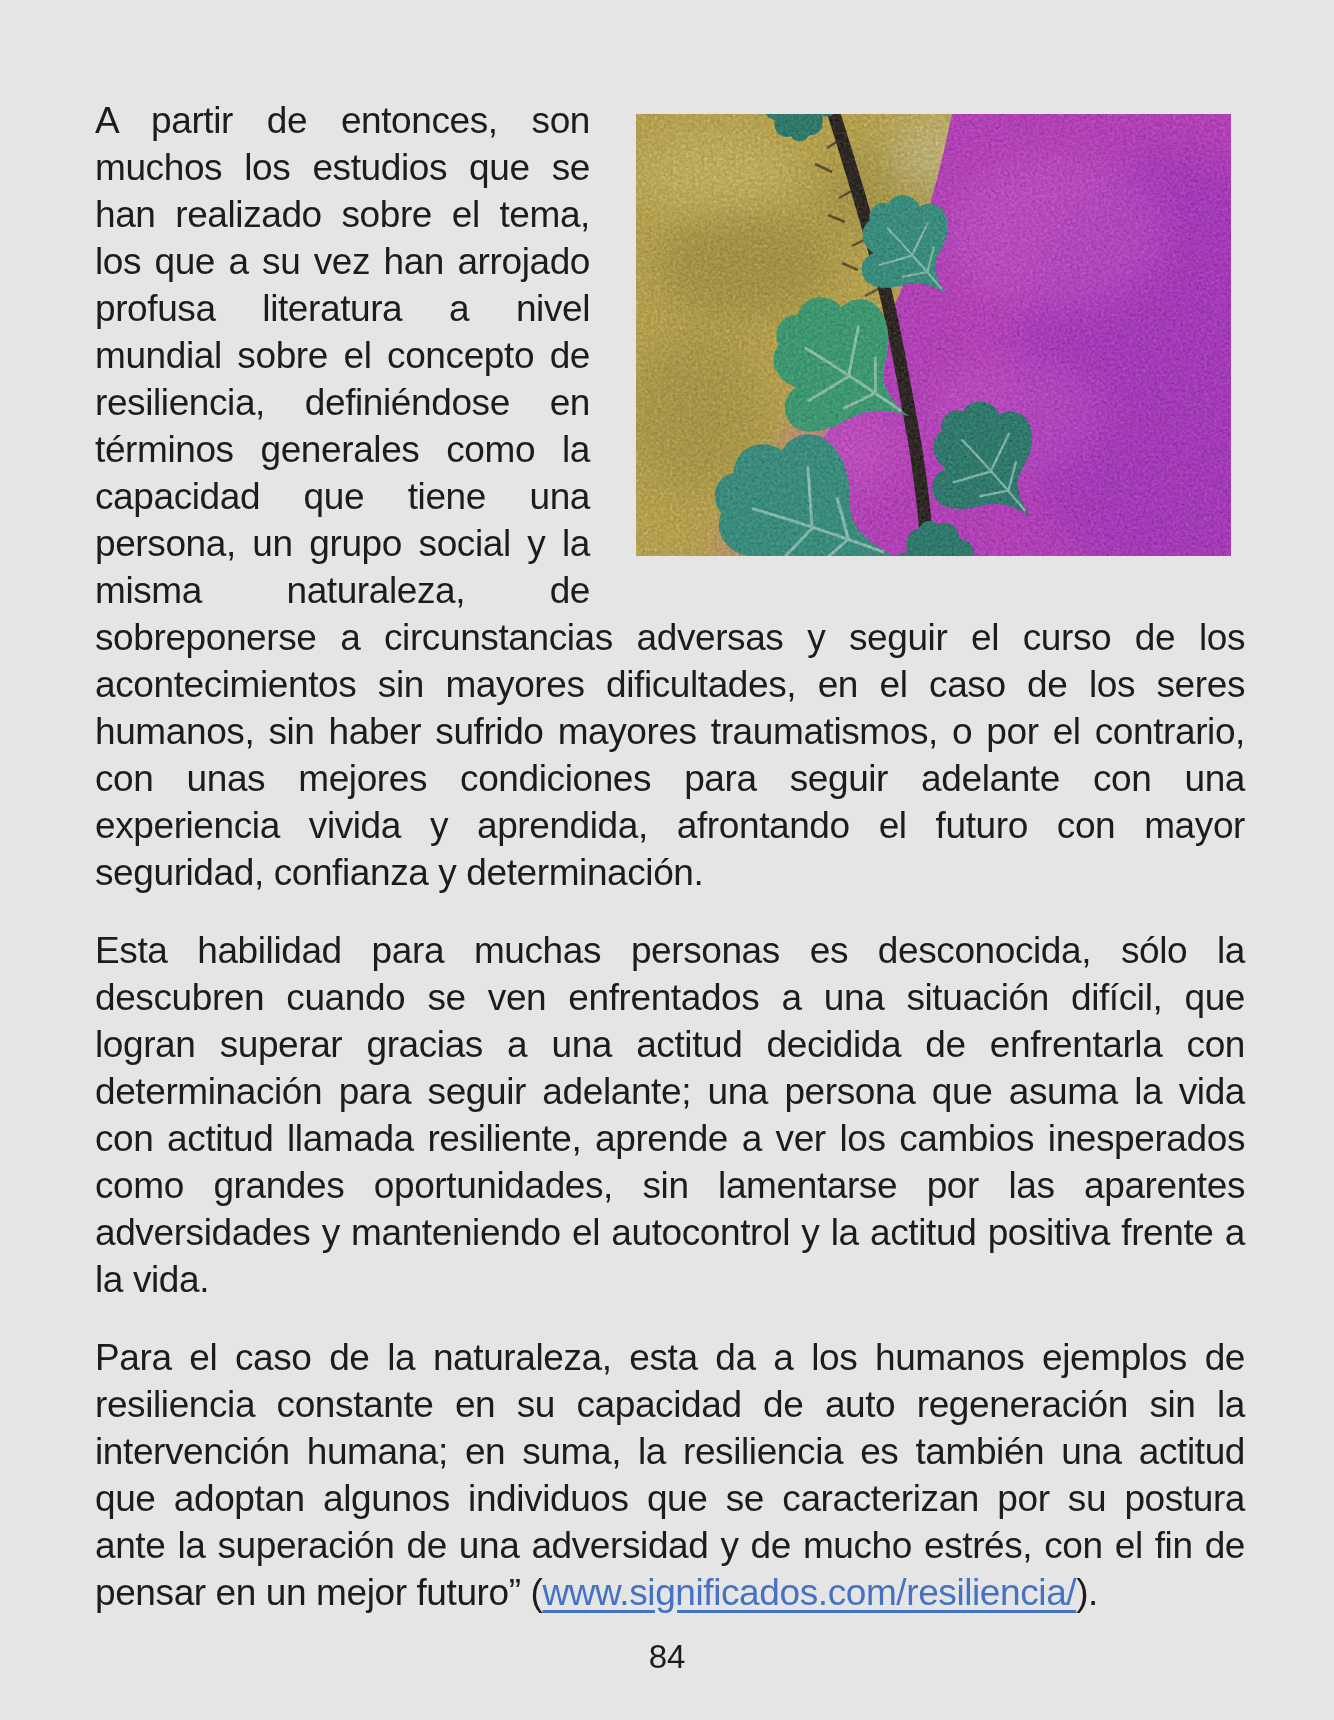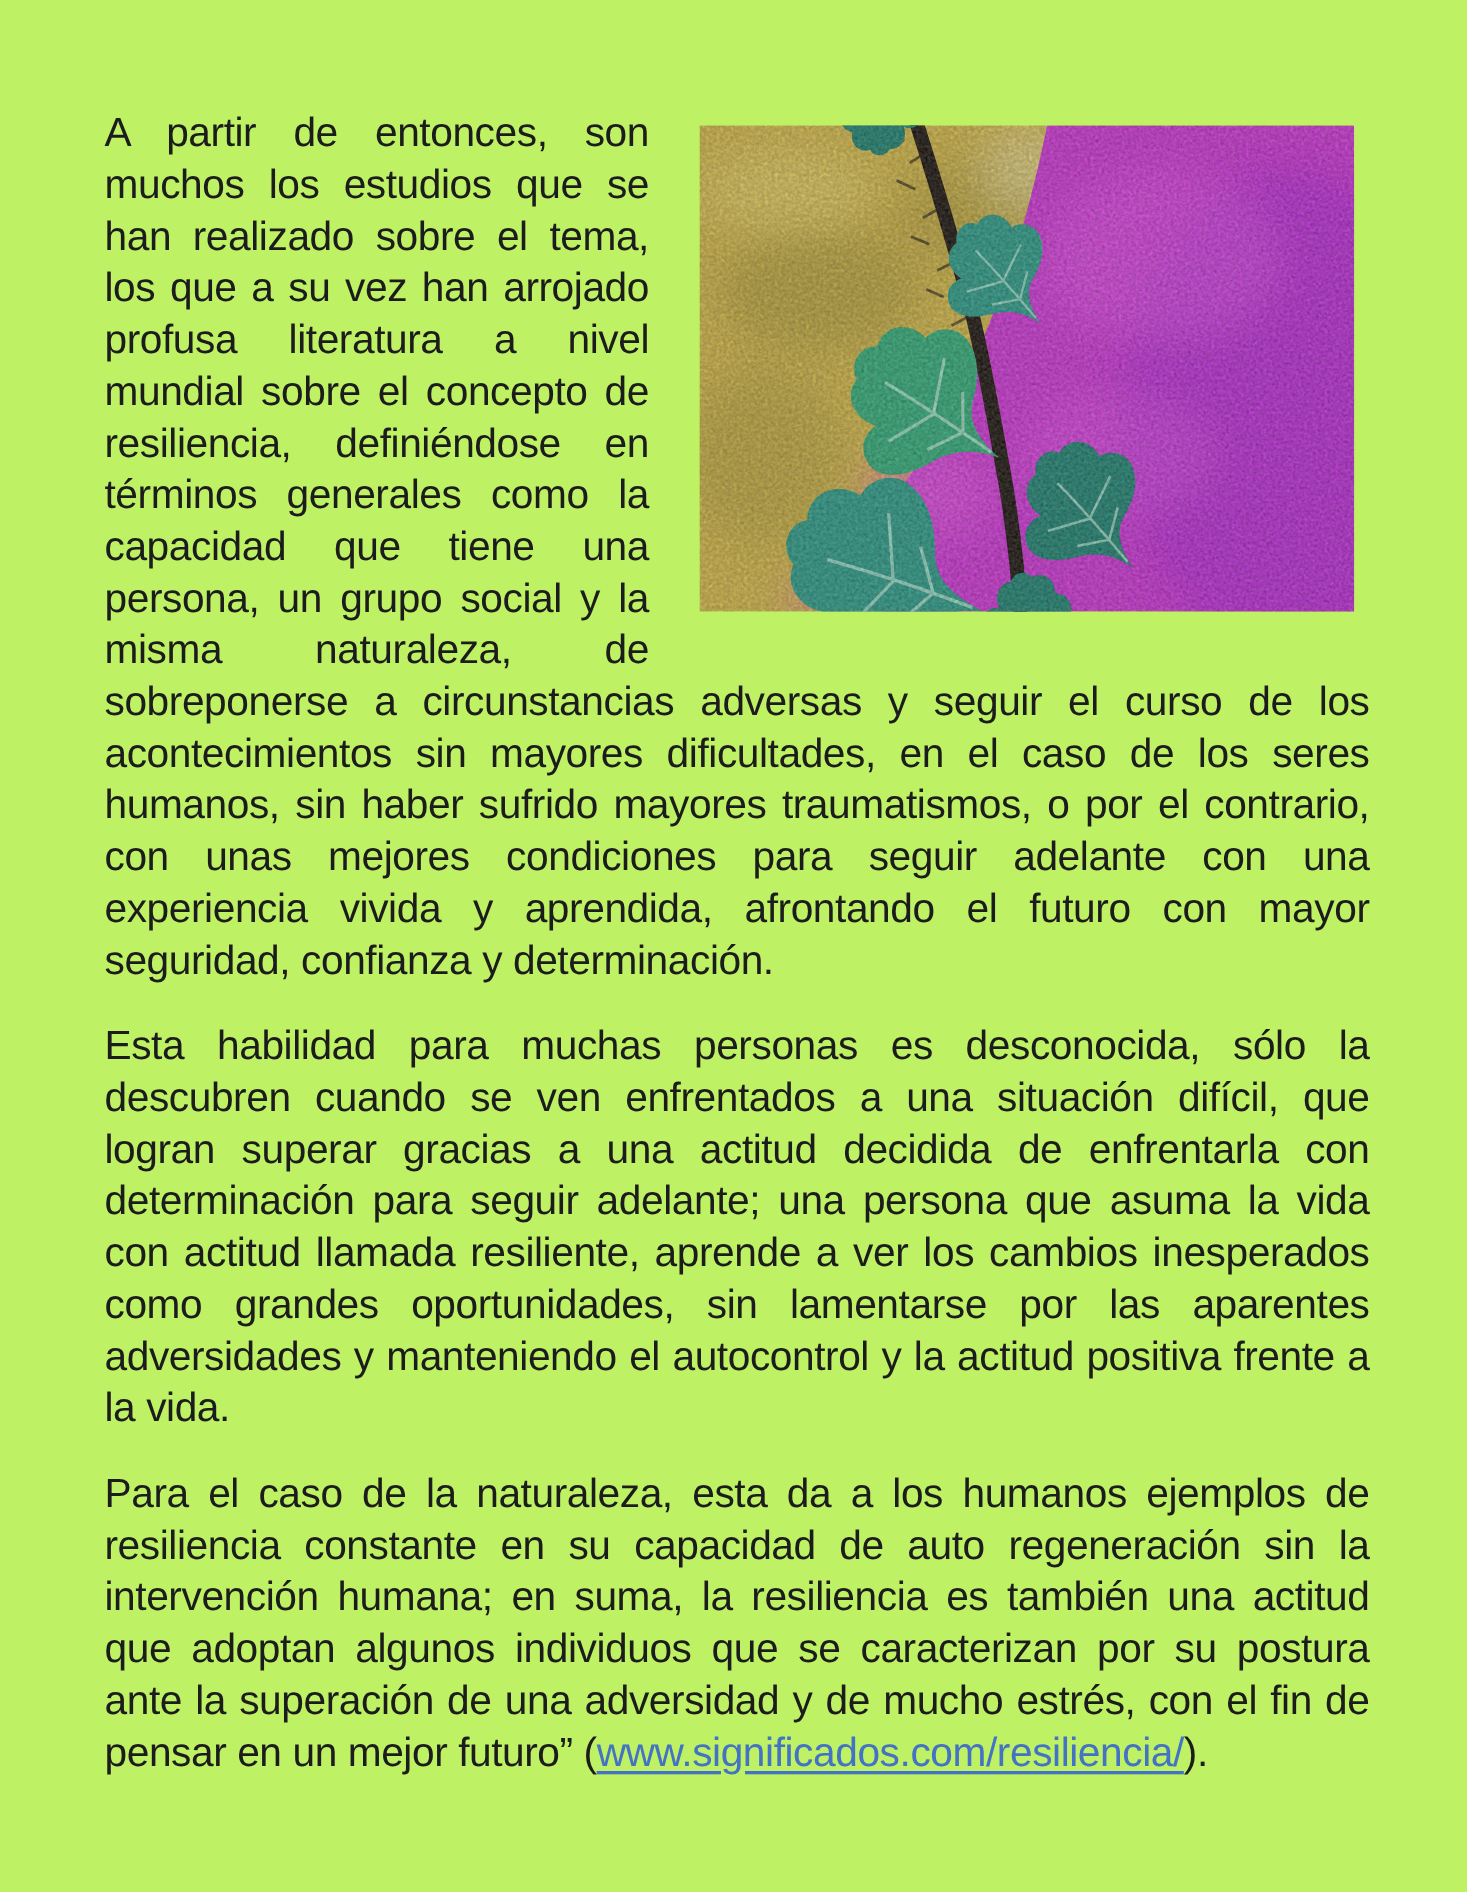--- a/index.html
+++ b/index.html
@@ -1,19 +1,19 @@
 <!DOCTYPE html>
 <html lang="es"><head>
 <meta charset="utf-8">
 <style>
   html,body{margin:0;padding:0;background:#ffffff;}
   .page{
     position:relative;
     width:1334px;height:1720px;
-    background:#bef264;
+    background:#e5e5e5;
     font-family:"Liberation Sans","DejaVu Sans",sans-serif;
     color:#1c1c1c;
     overflow:hidden;
   }
   .content{
     position:absolute;
     left:95px;right:89px;top:97px;
   }
   .para{
     margin:0 0 31px 0;
@@ -108,13 +108,14 @@
       </svg>
         </span><span>A partir de entonces, son muchos los estudios que se han realizado sobre el tema, los que a su vez han arrojado profusa literatura a nivel mundial sobre el concepto de resiliencia, definiéndose en términos generales como la capacidad que tiene una persona, un grupo social y la misma naturaleza, de sobreponerse a circunstancias adversas y seguir el curso de los acontecimientos sin mayores dificultades, en el caso de los seres humanos, sin haber sufrido mayores traumatismos, o por el contrario, con unas mejores condiciones para seguir adelante con una experiencia vivida y aprendida, afrontando el futuro con mayor seguridad, confianza y determinación.</span>
     </p>
 
     <p class="para"><span>Esta habilidad para muchas personas es desconocida, sólo la descubren cuando se ven enfrentados a una situación difícil, que logran superar gracias a una actitud decidida de enfrentarla con determinación para seguir adelante; una persona que asuma la vida con actitud llamada resiliente, aprende a ver los cambios inesperados como grandes oportunidades, sin lamentarse por las aparentes adversidades y manteniendo el autocontrol y la actitud positiva frente a la vida.</span></p>
 
     <p class="para"><span>Para el caso de la naturaleza, esta da a los humanos ejemplos de resiliencia constante en su capacidad de auto regeneración sin la intervención humana; en suma, la resiliencia es también una actitud que adoptan algunos individuos que se caracterizan por su postura ante la superación de una adversidad y de mucho estrés, con el fin de pensar en un mejor futuro” (</span><a class="doc-link" href="#" style="color: rgb(68, 114, 196);">www.significados.com/resiliencia/</a><span>).</span></p>
 
   </div>
 
+  <div class="page-number">84</div>
 </div>
 
 </body></html>

